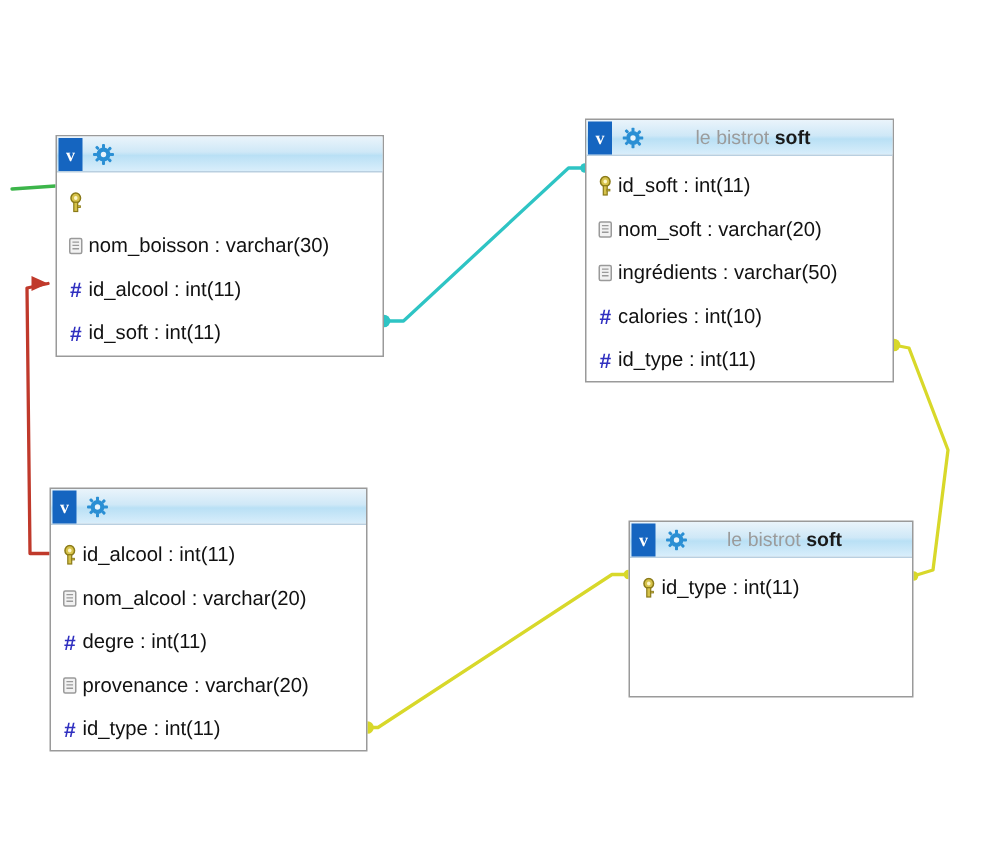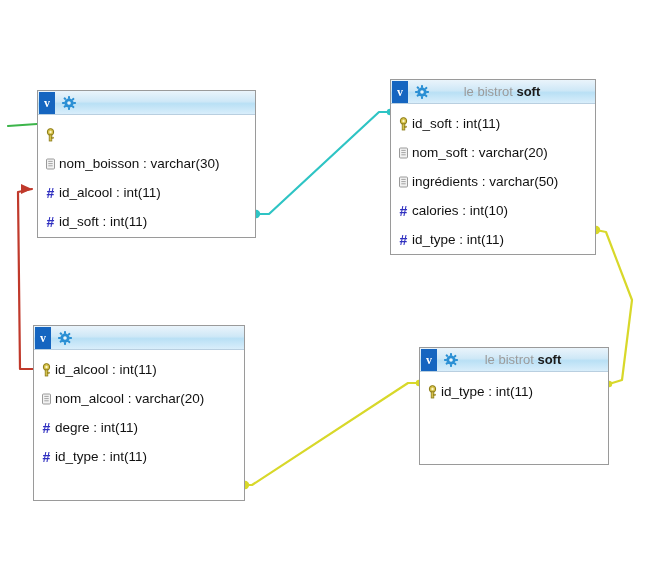--- a/index.html
+++ b/index.html
@@ -290,20 +290,29 @@
                 <line x1="3.3" y1="6.6" x2="7.7" y2="6.6" stroke="#9a9a9a" stroke-width="0.9"></line>
                 <line x1="3.3" y1="8.8" x2="7.7" y2="8.8" stroke="#9a9a9a" stroke-width="0.9"></line>
               </svg></span>
             <span class="field-text">nom_alcool : varchar(20)</span>
           </div>
           <div class="field-row">
             <span class="fk-hash">#</span>
             <span class="field-text">degre : int(11)</span>
           </div>
           <div class="field-row">
+            <span class="field-icon"><svg viewBox="0 0 11 14" width="11" height="14">
+                <rect x="1.5" y="2" width="8" height="10" rx="1" fill="#f2f2f2" stroke="#9a9a9a" stroke-width="1"></rect>
+                <line x1="3.3" y1="4.4" x2="7.7" y2="4.4" stroke="#9a9a9a" stroke-width="0.9"></line>
+                <line x1="3.3" y1="6.6" x2="7.7" y2="6.6" stroke="#9a9a9a" stroke-width="0.9"></line>
+                <line x1="3.3" y1="8.8" x2="7.7" y2="8.8" stroke="#9a9a9a" stroke-width="0.9"></line>
+              </svg></span>
+            <span class="field-text">provenance : varchar(20)</span>
+          </div>
+          <div class="field-row">
             <span class="fk-hash">#</span>
             <span class="field-text">id_type : int(11)</span>
           </div>
         </div>
       </div>
       <div class="entity" style="left: 419px; top: 347px; width: 190px; height: 118px;">
         <div class="entity-header">
           <div class="v-badge">v</div>
           <span class="gear-icon"><svg viewBox="0 0 14 14" width="14" height="14">
               <g fill="#2a8fd4">

